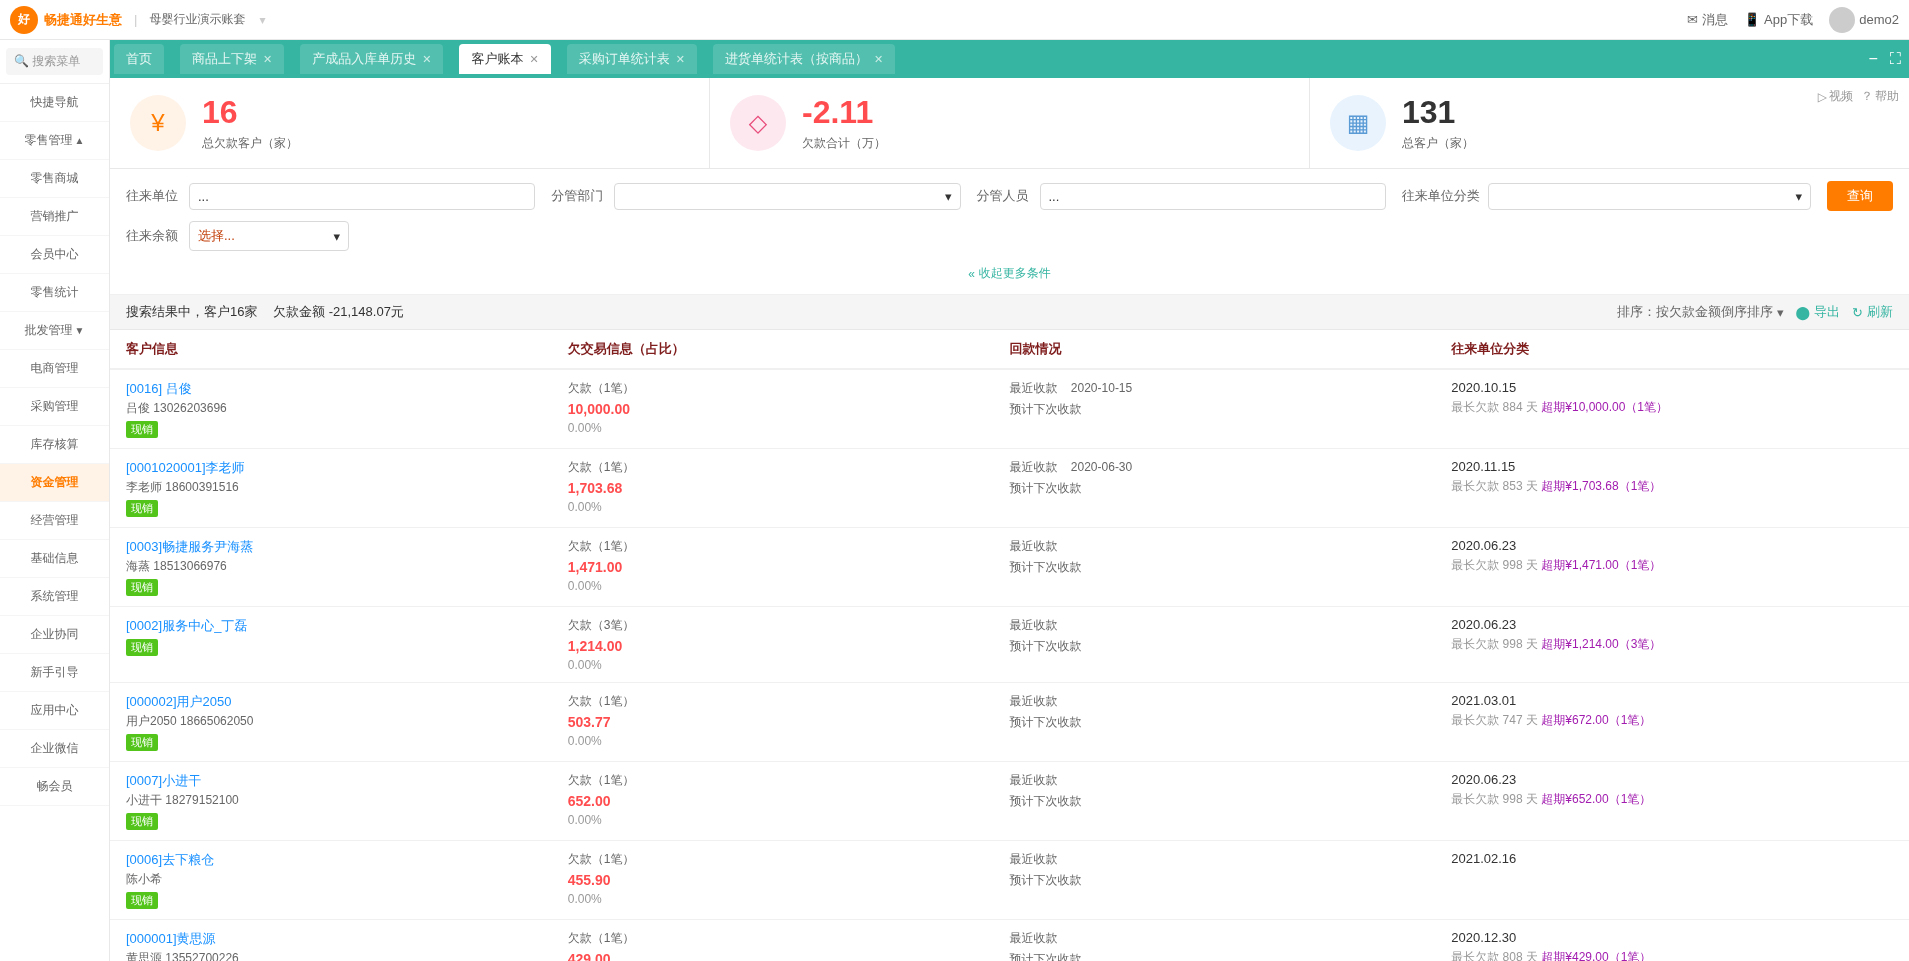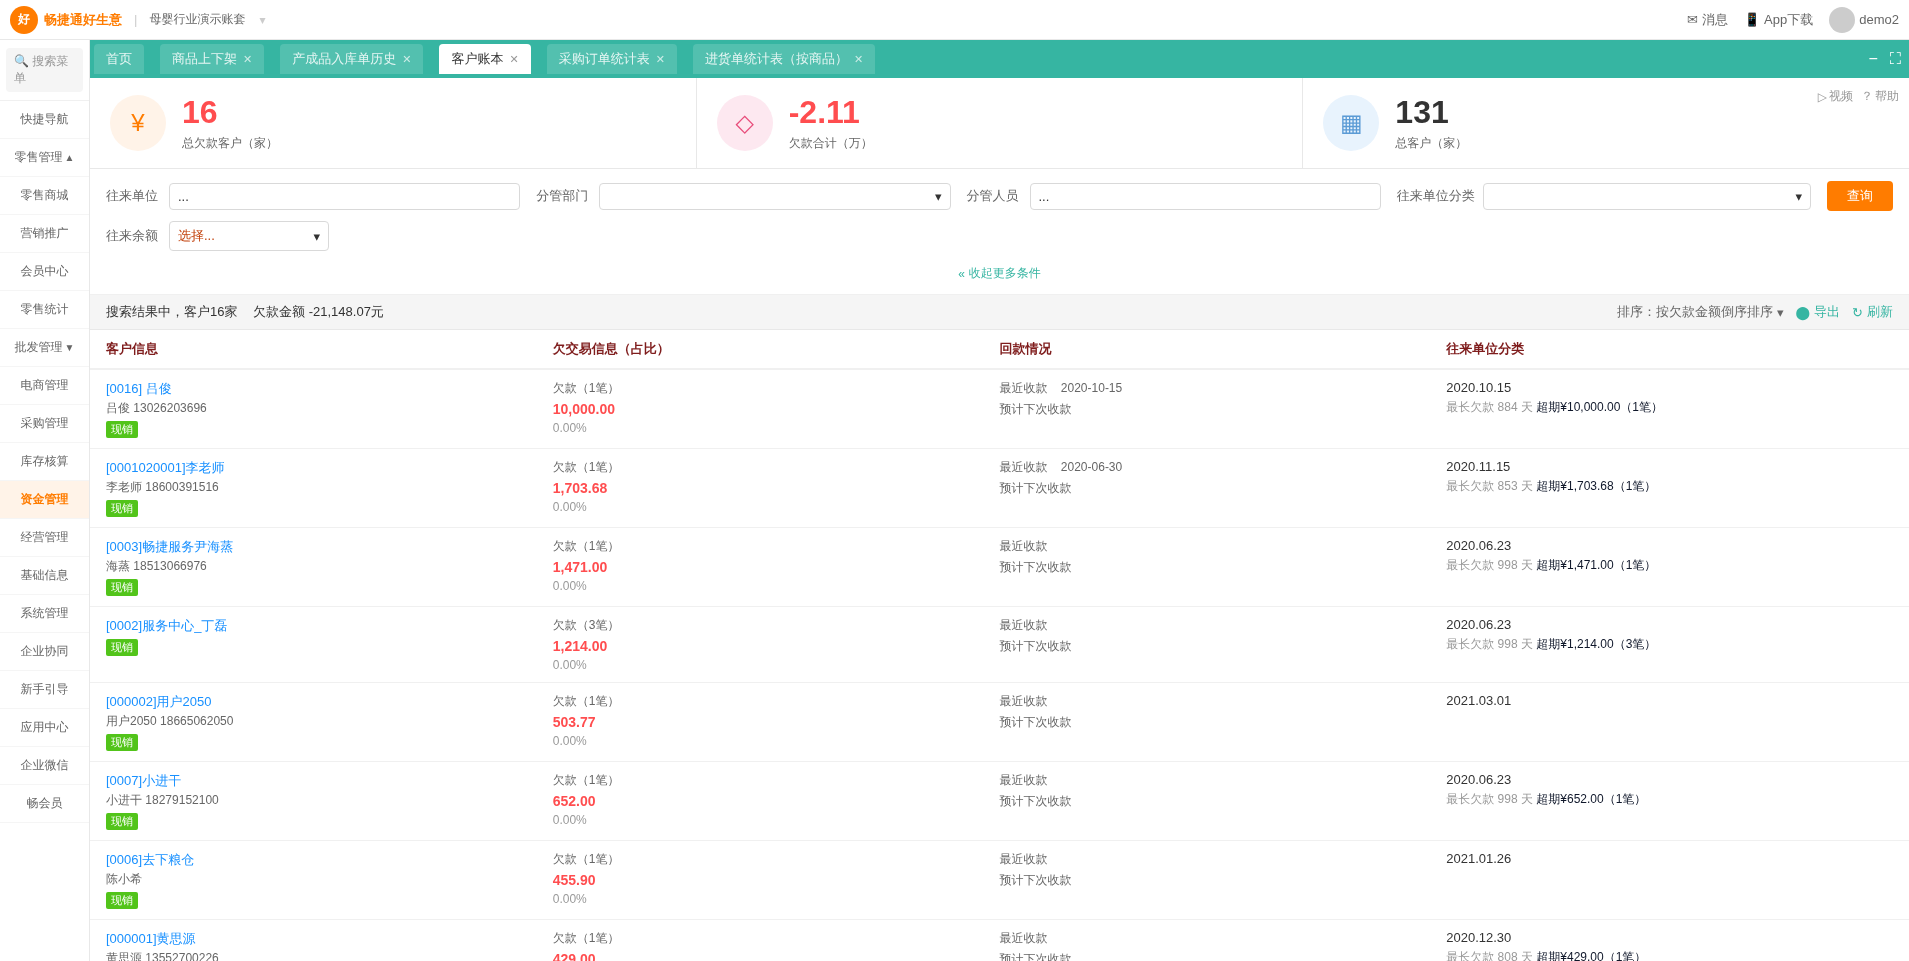--- a/index.html
+++ b/index.html
@@ -12,21 +12,21 @@
     .logo-icon { width: 28px; height: 28px; background: #ff7c00; border-radius: 50%; display: flex; align-items: center; justify-content: center; color: #fff; font-size: 12px; font-weight: bold; }
     .app-name { color: #ff7c00; font-size: 13px; font-weight: bold; }
     .top-bar-right { display: flex; align-items: center; gap: 16px; color: #666; font-size: 13px; }
     .top-bar-right span { cursor: pointer; display: flex; align-items: center; gap: 4px; }
     .avatar { width: 26px; height: 26px; background: #ccc; border-radius: 50%; display: inline-block; }
 
     
     .layout { display: flex; height: calc(100vh - 40px); }
 
     
-    .sidebar { width: 90px; background: #fff; border-right: 1px solid #e8e8e8; flex-shrink: 0; overflow-y: auto; }
+    .sidebar { width: 110px; background: #fff; border-right: 1px solid #e8e8e8; flex-shrink: 0; overflow-y: auto; }
     .sidebar-search { padding: 8px 6px; border-bottom: 1px solid #f0f0f0; }
     .sidebar-search-btn { width: 100%; background: #f5f5f5; border: none; border-radius: 4px; padding: 5px 8px; font-size: 12px; color: #999; cursor: pointer; text-align: left; }
     .sidebar-item { padding: 10px 6px; text-align: center; cursor: pointer; color: #666; font-size: 12px; border-bottom: 1px solid #f5f5f5; }
     .sidebar-item.active { background: #fff3e8; color: #ff7c00; font-weight: bold; }
     .sidebar-item-with-arrow { display: flex; align-items: center; justify-content: center; gap: 2px; }
 
     
     .main { flex: 1; display: flex; flex-direction: column; overflow: hidden; }
 
     
@@ -81,21 +81,21 @@
     .customer-name { color: #1890ff; font-size: 13px; cursor: pointer; text-decoration: none; }
     .customer-sub { color: #666; font-size: 12px; margin-top: 2px; }
     .customer-tag { display: inline-block; background: #52c41a; color: #fff; font-size: 11px; padding: 1px 5px; border-radius: 2px; margin-top: 4px; }
     .debt-amount { color: #ff4d4f; font-size: 14px; font-weight: bold; margin-top: 4px; }
     .debt-label { color: #666; font-size: 12px; }
     .debt-percent { color: #999; font-size: 12px; margin-top: 4px; }
     .collection-info { color: #666; font-size: 12px; }
     .collection-sub { color: #666; font-size: 12px; margin-top: 4px; }
     .overdue-date { font-size: 13px; color: #333; }
     .overdue-days { color: #999; font-size: 12px; margin-top: 4px; }
-    .overdue-amount { color: #0f172a; font-size: 12px; cursor: pointer; }
+    .overdue-amount { color: #a21caf; font-size: 12px; cursor: pointer; }
   </style>
 </head>
 <body>
 
 <div class="top-bar">
   <div class="top-bar-left">
     <div class="logo-area">
       <div class="logo-icon">好</div>
       <span class="app-name">畅捷通好生意</span>
     </div>
@@ -436,20 +436,21 @@
             <div class="debt-label">欠款（1笔）</div>
             <div class="debt-amount">503.77</div>
             <div class="debt-percent">0.00%</div>
           </div>
           <div>
             <div class="collection-info">最近收款</div>
             <div class="collection-sub">预计下次收款</div>
           </div>
           <div>
             <div class="overdue-date">2021.03.01</div>
+            <div class="overdue-days">最长欠款 747 天 <a class="overdue-amount">超期¥672.00（1笔）</a></div>
           </div>
         </div>
 
         <div class="table-row">
           <div>
             <div>
               <a class="customer-name">[0007]小进干</a>
             </div>
             <div class="customer-sub">小进干 18279152100</div>
             <span class="customer-tag">现销</span>
@@ -480,21 +481,21 @@
           <div>
             <div class="debt-label">欠款（1笔）</div>
             <div class="debt-amount">455.90</div>
             <div class="debt-percent">0.00%</div>
           </div>
           <div>
             <div class="collection-info">最近收款</div>
             <div class="collection-sub">预计下次收款</div>
           </div>
           <div>
-            <div class="overdue-date">2021.01.26</div>
+            <div class="overdue-date">2021.02.16</div>
           </div>
         </div>
 
         <div class="table-row">
           <div>
             <div>
               <a class="customer-name">[000001]黄思源</a>
             </div>
             <div class="customer-sub">黄思源 13552700226</div>
 

